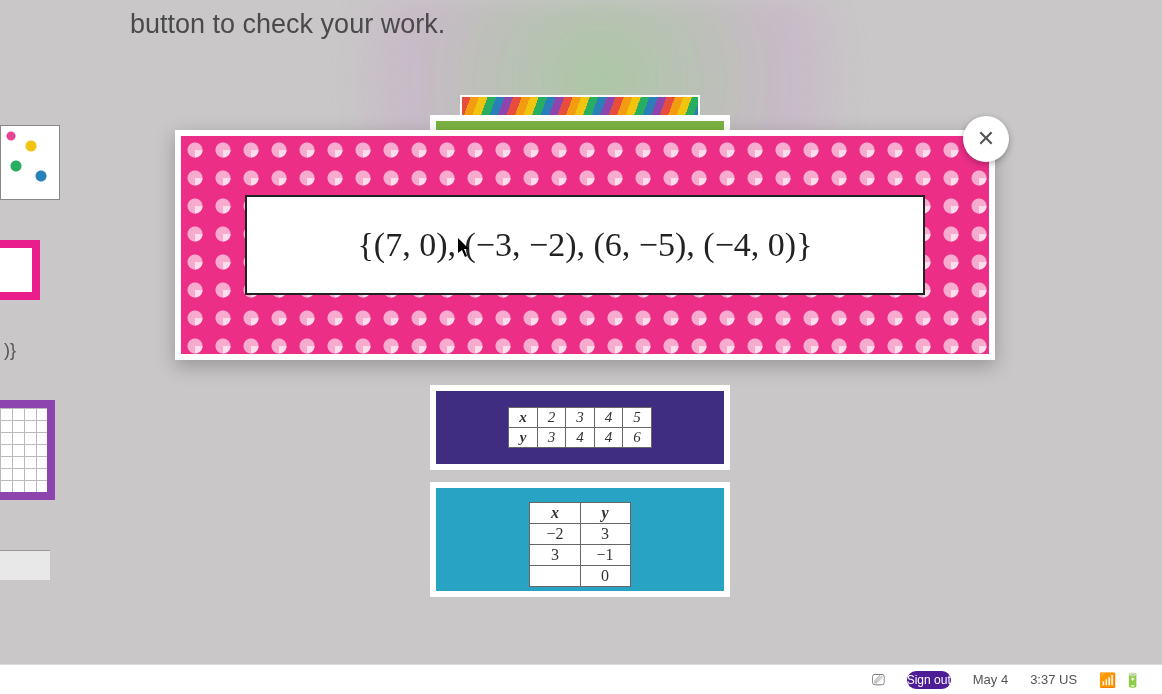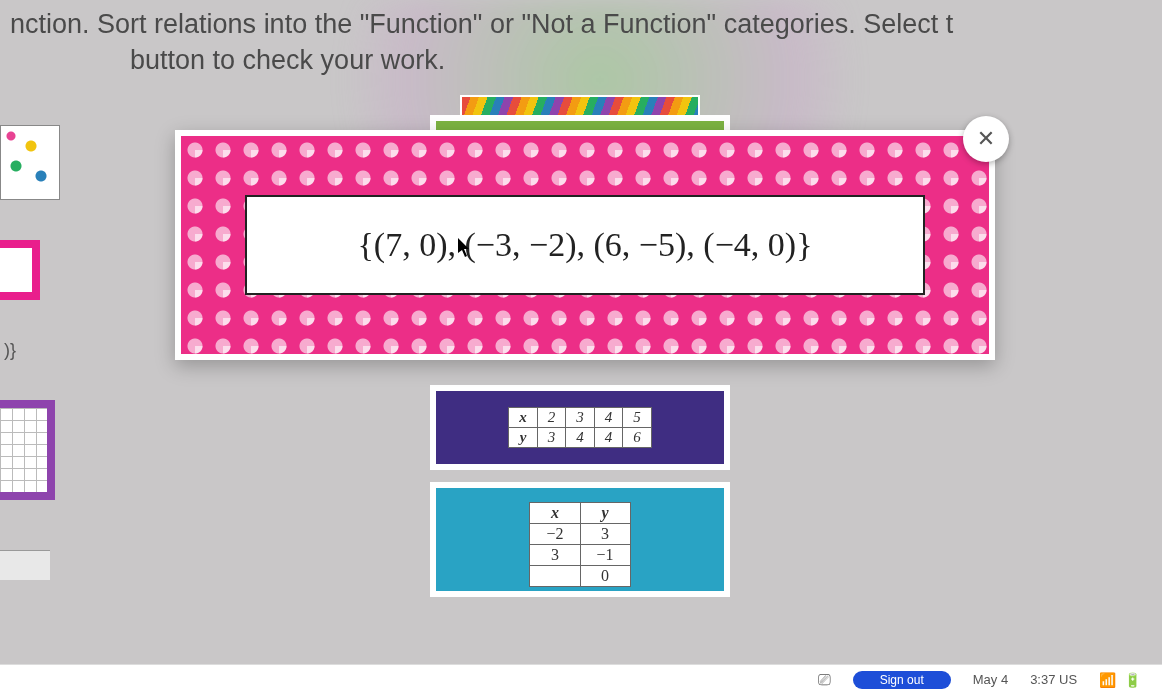--- a/index.html
+++ b/index.html
@@ -214,23 +214,23 @@
     display: flex;
     align-items: center;
     justify-content: flex-end;
     gap: 22px;
     padding-right: 20px;
     font-size: 13px;
     color: #555;
     border-top: 1px solid #ddd;
   }
   .pill {
-    background: #1d4ed8;
+    background: #4c1d95;
     color: #fff;
-    padding: 2px 27px;
+    padding: 2px 0;
     border-radius: 12px;
     font-size: 12px;
   }
   .tray-icons { display:flex; gap:8px; align-items:center; color:#666; font-size:14px;}
 
   
   .cursor {
     position: absolute;
     left: 458px;
     top: 238px;
@@ -238,21 +238,20 @@
     z-index: 20;
     pointer-events:none;
   }
 </style>
 </head>
 <body>
 
 <div class="bg-blur"></div>
 
 <div class="instructions">
-  <div>nction. Sort relations into the "Function" or "Not a Function" categories. Select t</div>
   <div class="line2">button to check your work.</div>
 </div>
 
 <div class="left-edge">
   <div class="left-card1"></div>
   <div class="left-card2"></div>
   <div class="left-card3">)}</div>
   <div class="left-card4">
       <div class="mini-grid"></div>
     </div>

